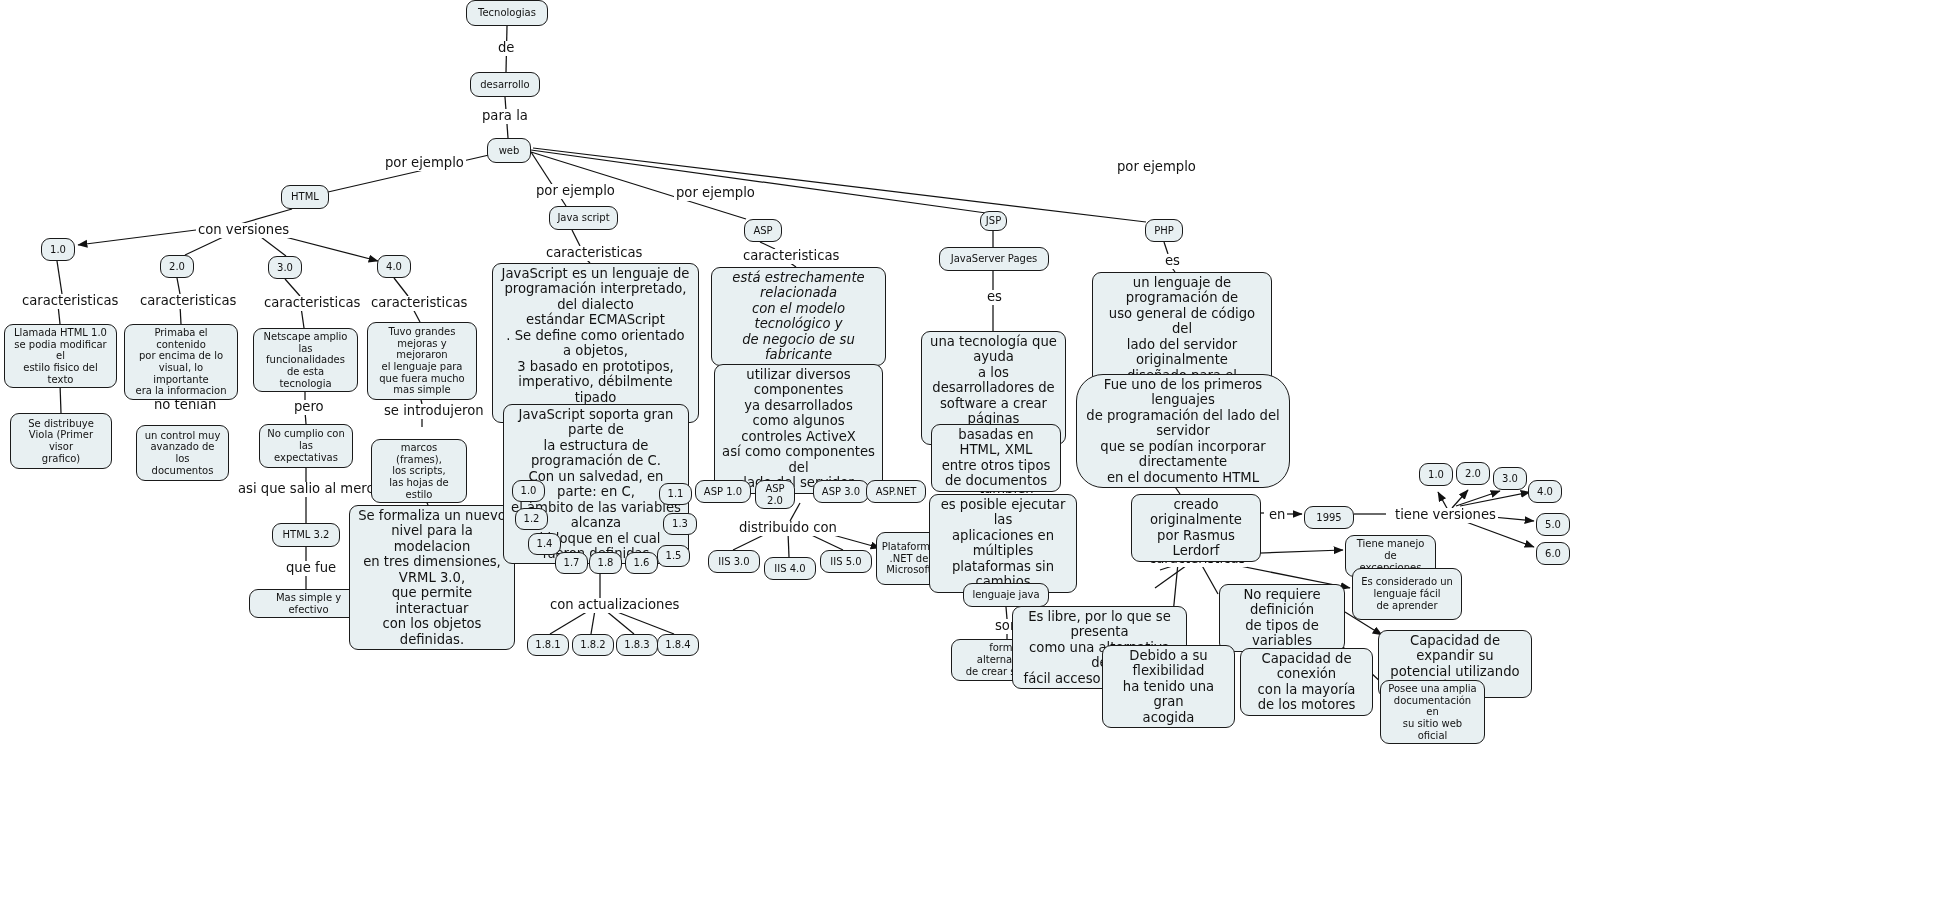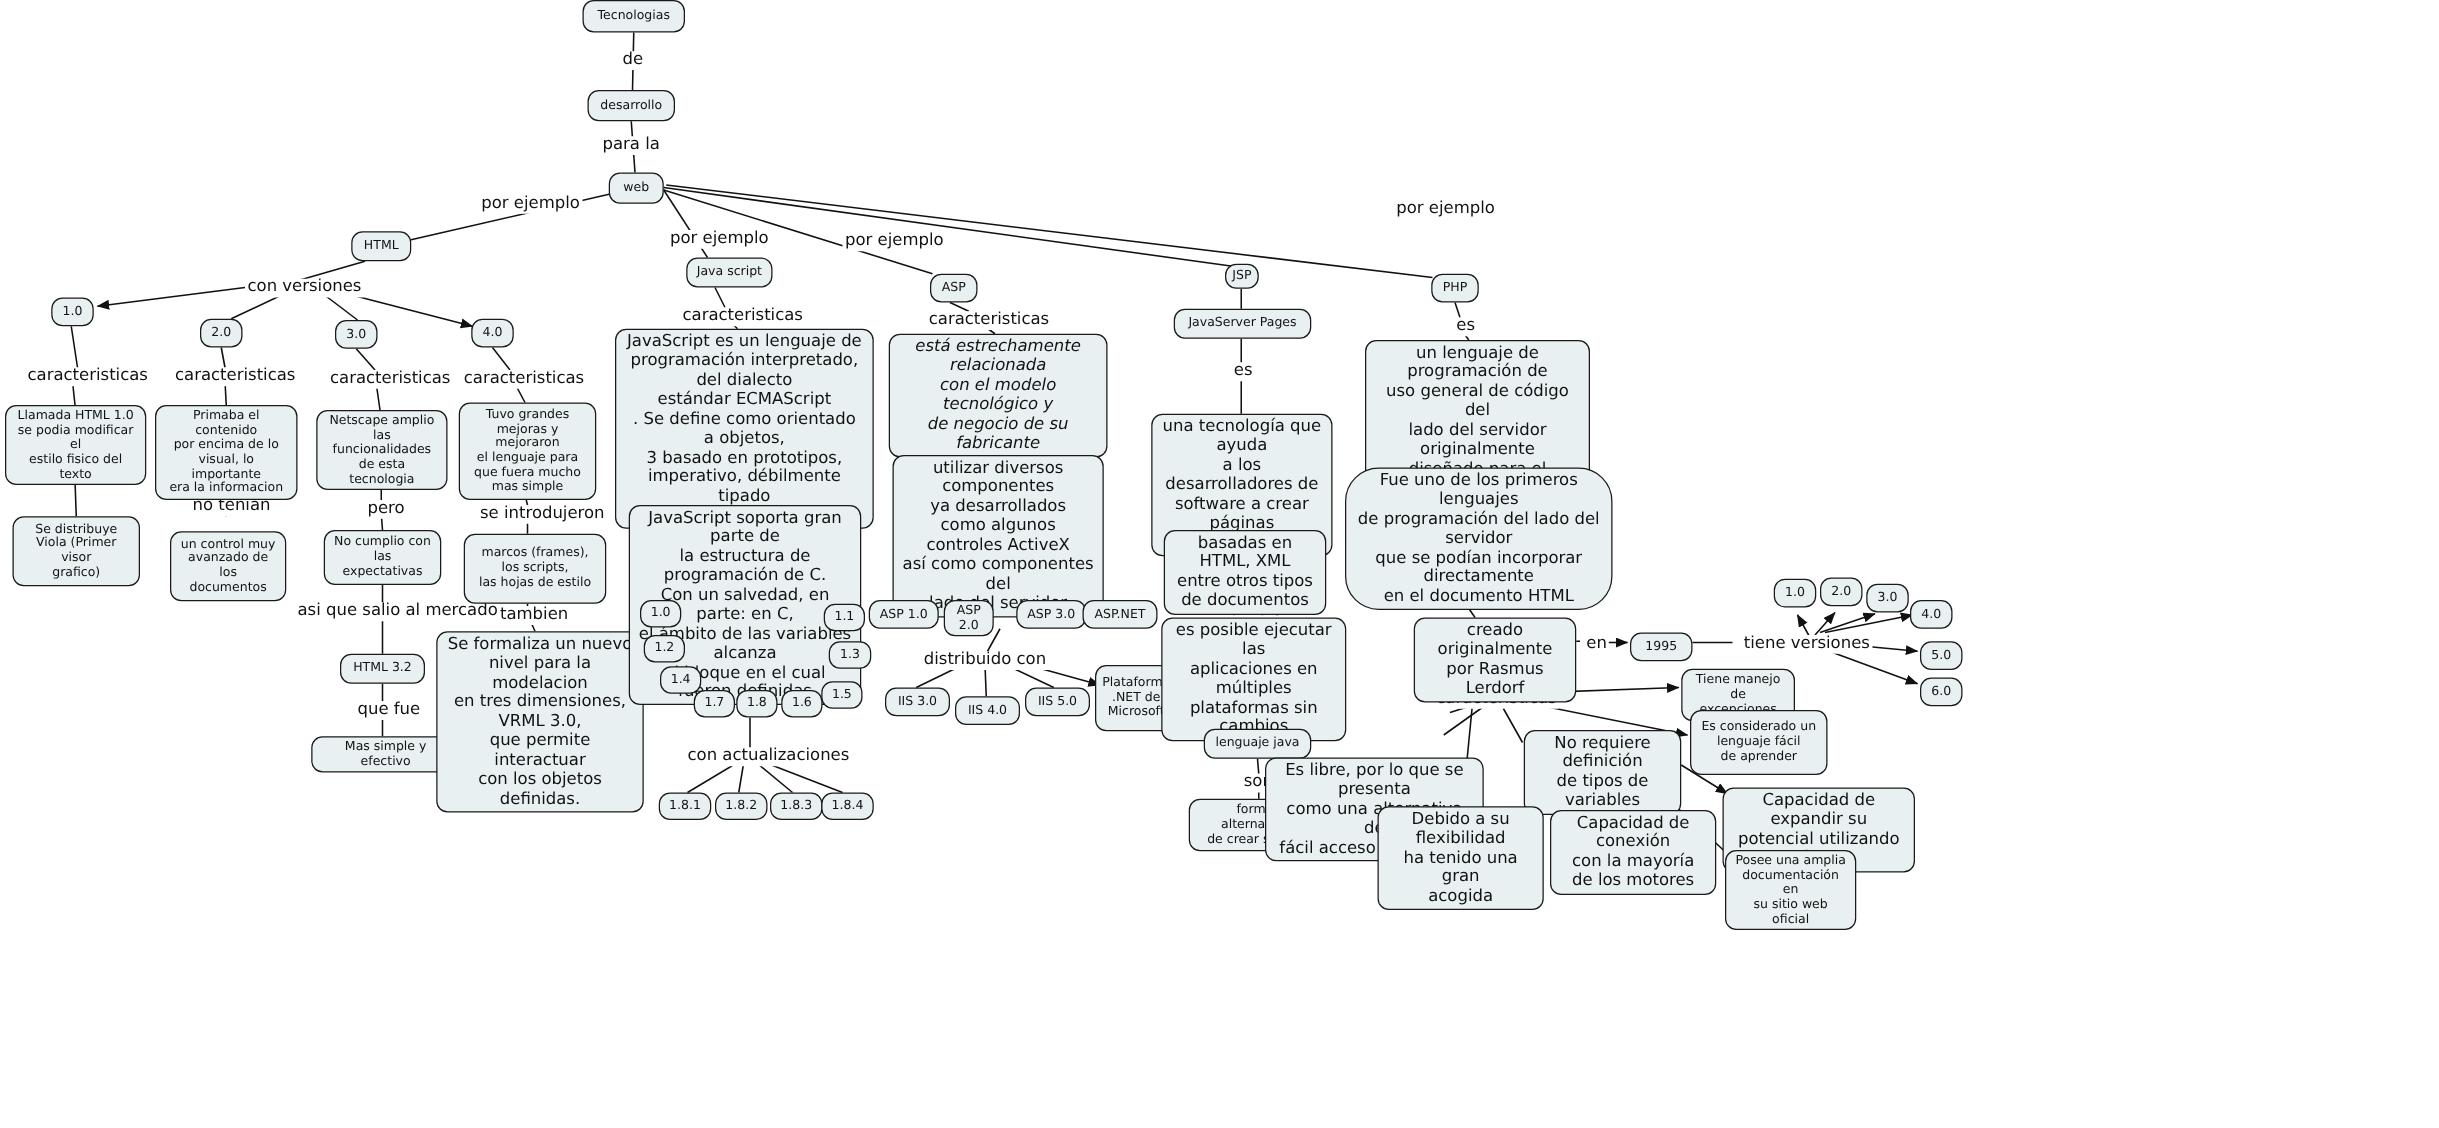--- a/index.html
+++ b/index.html
@@ -177,21 +177,21 @@
 de esta tecnologia</div>
       <div class="node f15" style="left: 259px; top: 424px; width: 94px; min-height: 44px;">No cumplio con
 las expectativas</div>
       <div class="node f15" style="left: 272px; top: 523px; width: 68px; min-height: 24px;">HTML 3.2</div>
       <div class="node f15" style="left: 249px; top: 589px; width: 119px; min-height: 24px;">Mas simple y efectivo</div>
       <div class="node f15" style="left: 367px; top: 322px; width: 110px; min-height: 78px;">Tuvo grandes
 mejoras y mejoraron
 el lenguaje para
 que fuera mucho
 mas simple</div>
-      <div class="node f15" style="left: 371px; top: 427px; width: 114px; min-height: 56px;">marcos (frames),
+      <div class="node f15" style="left: 371px; top: 439px; width: 96px; min-height: 56px;">marcos (frames),
 los scripts,
 las hojas de estilo</div>
       <div class="node f13" style="left: 349px; top: 505px; width: 166px; min-height: 75px;">Se formaliza un nuevo
 nivel para la
 modelacion
 en tres dimensiones, VRML 3.0,
 que permite interactuar
 con los objetos definidas.</div>
       <div class="node f15" style="left: 549px; top: 206px; width: 69px; min-height: 24px;">Java script</div>
       <div class="node f13" style="left: 492px; top: 263px; width: 207px; min-height: 104px;">JavaScript es un lenguaje de

